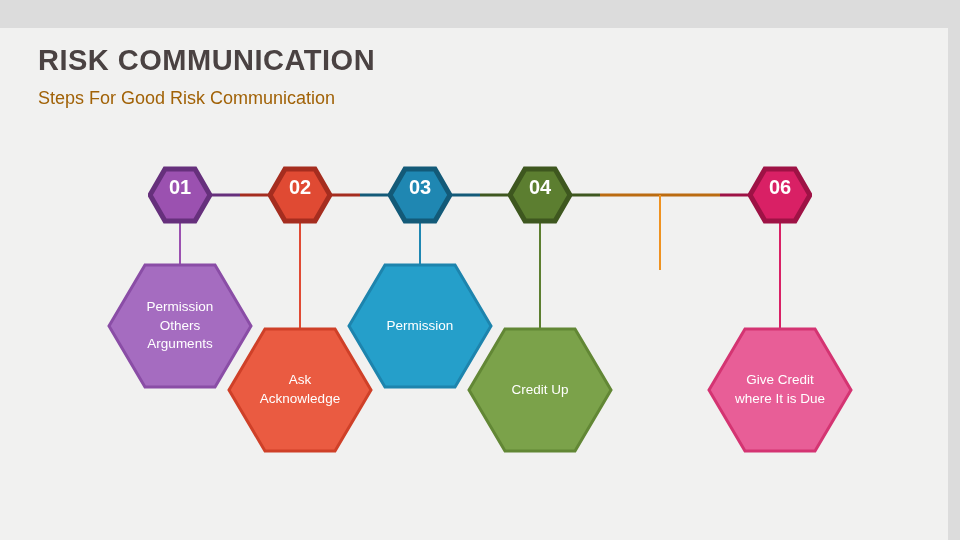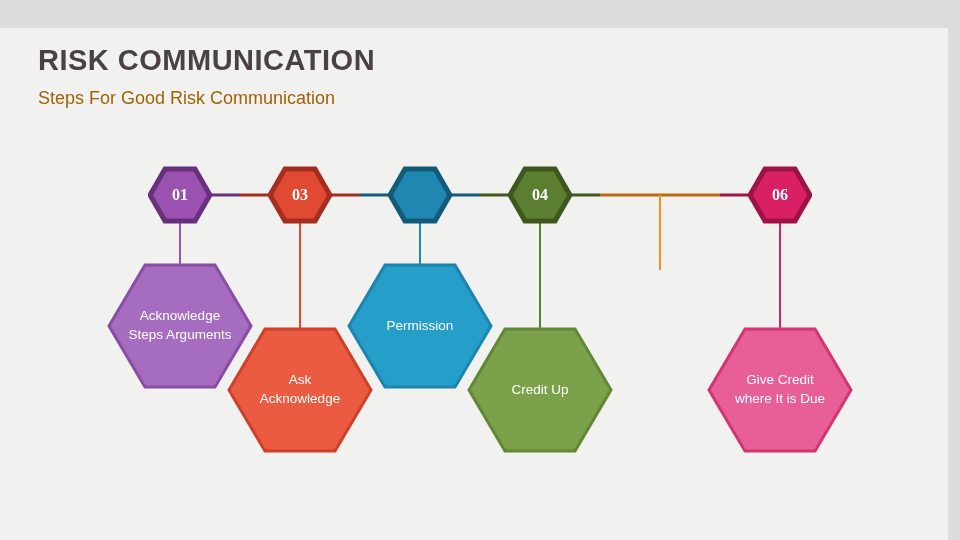--- a/index.html
+++ b/index.html
@@ -17,23 +17,23 @@
   }
   .subtitle{
     position:absolute;left:38px;top:60px;
     font-size:18px;color:#a16207;
   }
   .lines-layer{position:absolute;left:0;top:0;width:960px;height:540px;}
   .step{position:absolute;top:0;width:146px;height:540px;}
   .s1{left:107px}.s2{left:227px}.s3{left:347px}.s4{left:467px}.s5{left:587px}.s6{left:707px}
   .hex-small{position:absolute;left:41px;top:138px;}
   .num{
-    position:absolute;left:41px;top:138px;width:64px;height:58px;
+    position:absolute;left:41px;top:130px;width:64px;height:58px;
     display:flex;align-items:center;justify-content:center;
-    color:#fff;font-size:16px;font-weight:bold;font-family:Liberation Serif, serif;
+    color:#fff;font-size:20px;font-weight:bold;
   }
   .hex-big{position:absolute;left:0;}
   .up .hex-big{top:235px}
   .down .hex-big{top:299px}
   .label{
     position:absolute;left:21px;width:104px;height:126px;
     display:flex;align-items:center;justify-content:center;
     text-align:center;color:#fff;font-size:13.5px;line-height:1.4;
   }
   .up .label{top:235px}
@@ -69,38 +69,39 @@
   </svg>
 
   <div class="step s1 up">
     <svg class="hex-small" width="64" height="58" viewBox="0 0 64 58">
       <polygon points="17,3 47,3 62,29 47,55 17,55 2,29" stroke-width="5" fill="#9b51b0" stroke="#66307c"></polygon>
     </svg>
     <div class="num">01</div>
     <svg class="hex-big" width="146" height="126" viewBox="0 0 146 126">
       <polygon points="38,2 108,2 144,63 108,124 38,124 2,63" stroke-width="3" fill="#a56cc0" stroke="#8a4da6"></polygon>
     </svg>
-    <div class="label">Acknowledge Steps Arguments</div>
+    <div class="label">Permission Others Arguments</div>
   </div>
 
   <div class="step s2 down">
     <svg class="hex-small" width="64" height="58" viewBox="0 0 64 58">
       <polygon points="17,3 47,3 62,29 47,55 17,55 2,29" stroke-width="5" fill="#e04a33" stroke="#a52d1f"></polygon>
     </svg>
-    <div class="num">03</div>
+    <div class="num">02</div>
     <svg class="hex-big" width="146" height="126" viewBox="0 0 146 126">
       <polygon points="38,2 108,2 144,63 108,124 38,124 2,63" stroke-width="3" fill="#ea5b41" stroke="#cf4028"></polygon>
     </svg>
     <div class="label">Ask Acknowledge</div>
   </div>
 
   <div class="step s3 up">
     <svg class="hex-small" width="64" height="58" viewBox="0 0 64 58">
       <polygon points="17,3 47,3 62,29 47,55 17,55 2,29" stroke-width="5" fill="#1f87b2" stroke="#135a78"></polygon>
     </svg>
+    <div class="num">03</div>
     <svg class="hex-big" width="146" height="126" viewBox="0 0 146 126">
       <polygon points="38,2 108,2 144,63 108,124 38,124 2,63" stroke-width="3" fill="#259fca" stroke="#1d84ad"></polygon>
     </svg>
     <div class="label">Permission</div>
   </div>
 
   <div class="step s4 down">
     <svg class="hex-small" width="64" height="58" viewBox="0 0 64 58">
       <polygon points="17,3 47,3 62,29 47,55 17,55 2,29" stroke-width="5" fill="#5c7e30" stroke="#3e571f"></polygon>
     </svg>

